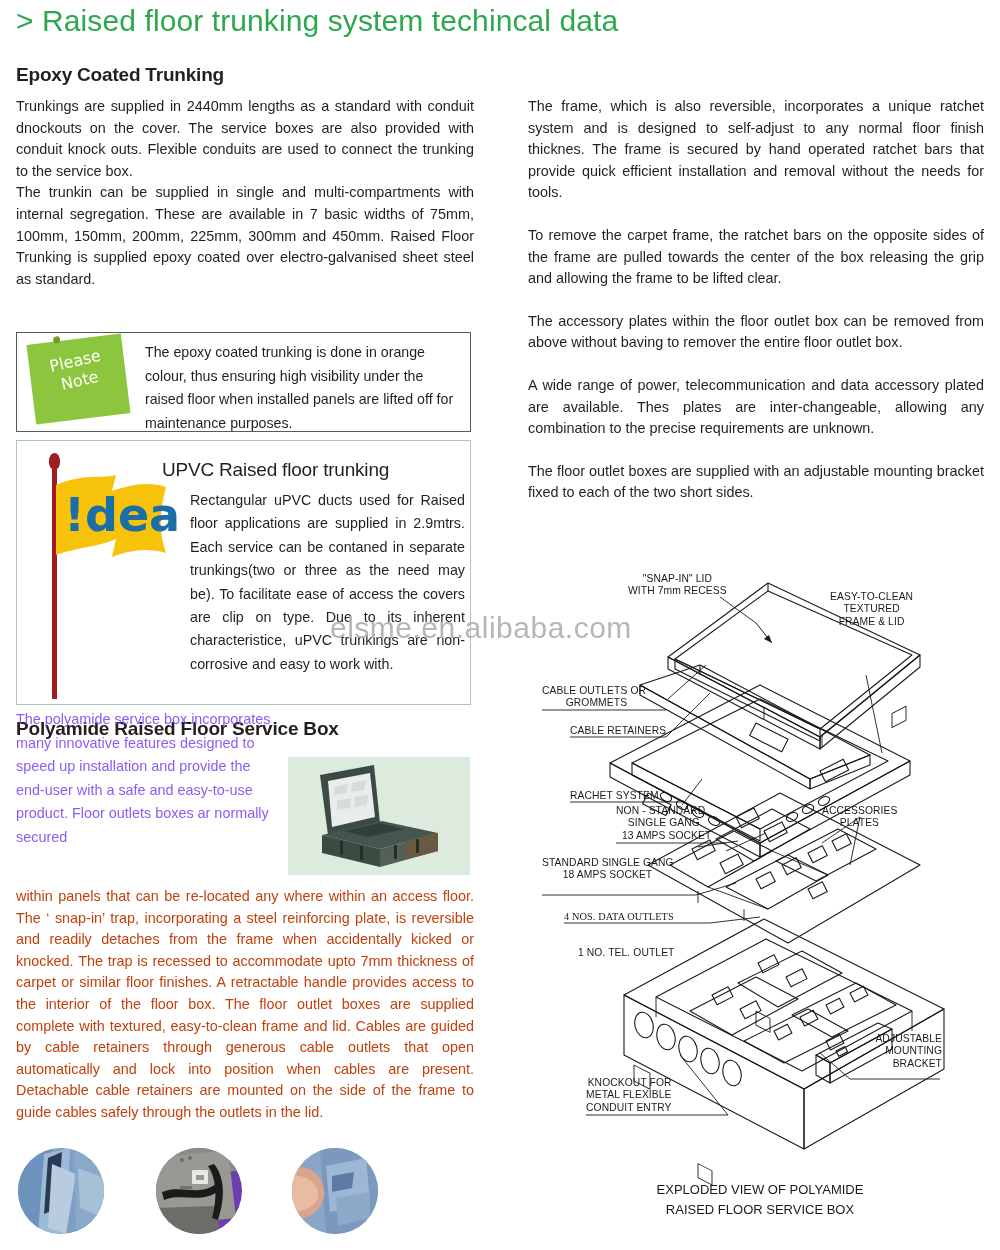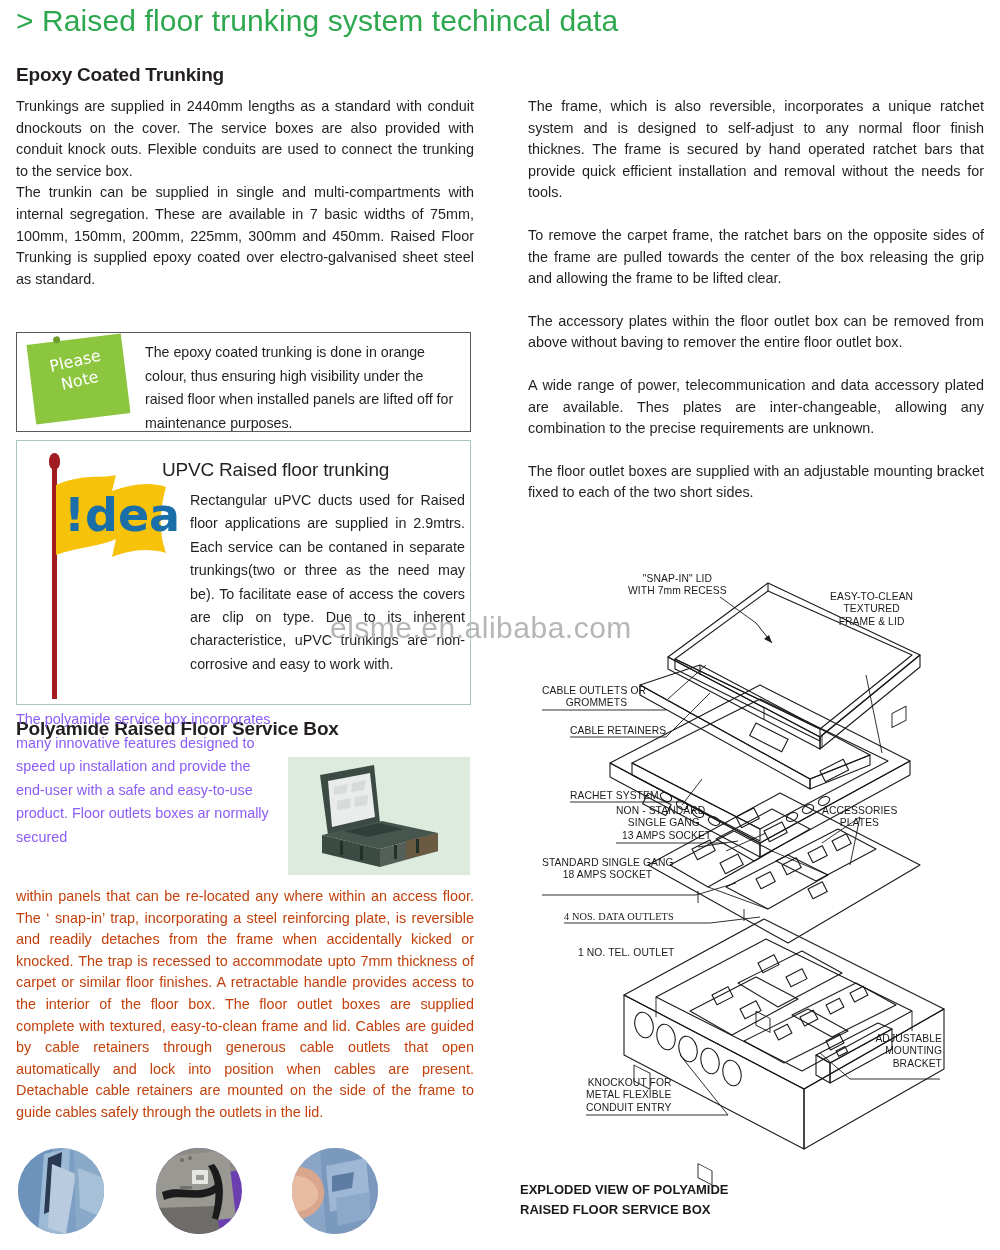--- a/index.html
+++ b/index.html
@@ -116,21 +116,21 @@
 
   
   .diagram{position:absolute;left:520px;top:565px;width:480px;height:685px;}
   .dlabel{
     position:absolute;font-size:10.3px;line-height:12.4px;
     color:#1a1a1a;font-family:"Liberation Sans",sans-serif;
     letter-spacing:.1px;white-space:pre;
   }
   .dcaption{
     position:absolute;font-size:13px;line-height:20px;color:#1a1a1a;
-    width:480px;left:0;top:615px;font-weight:bold;
+    text-align:center;width:480px;left:0;top:615px;
   }
   svg{display:block;}
 </style>
 </head>
 <body>
 
 <div class="page">
 
   <div class="page-title">&gt; Raised floor trunking system techincal data</div>
 

